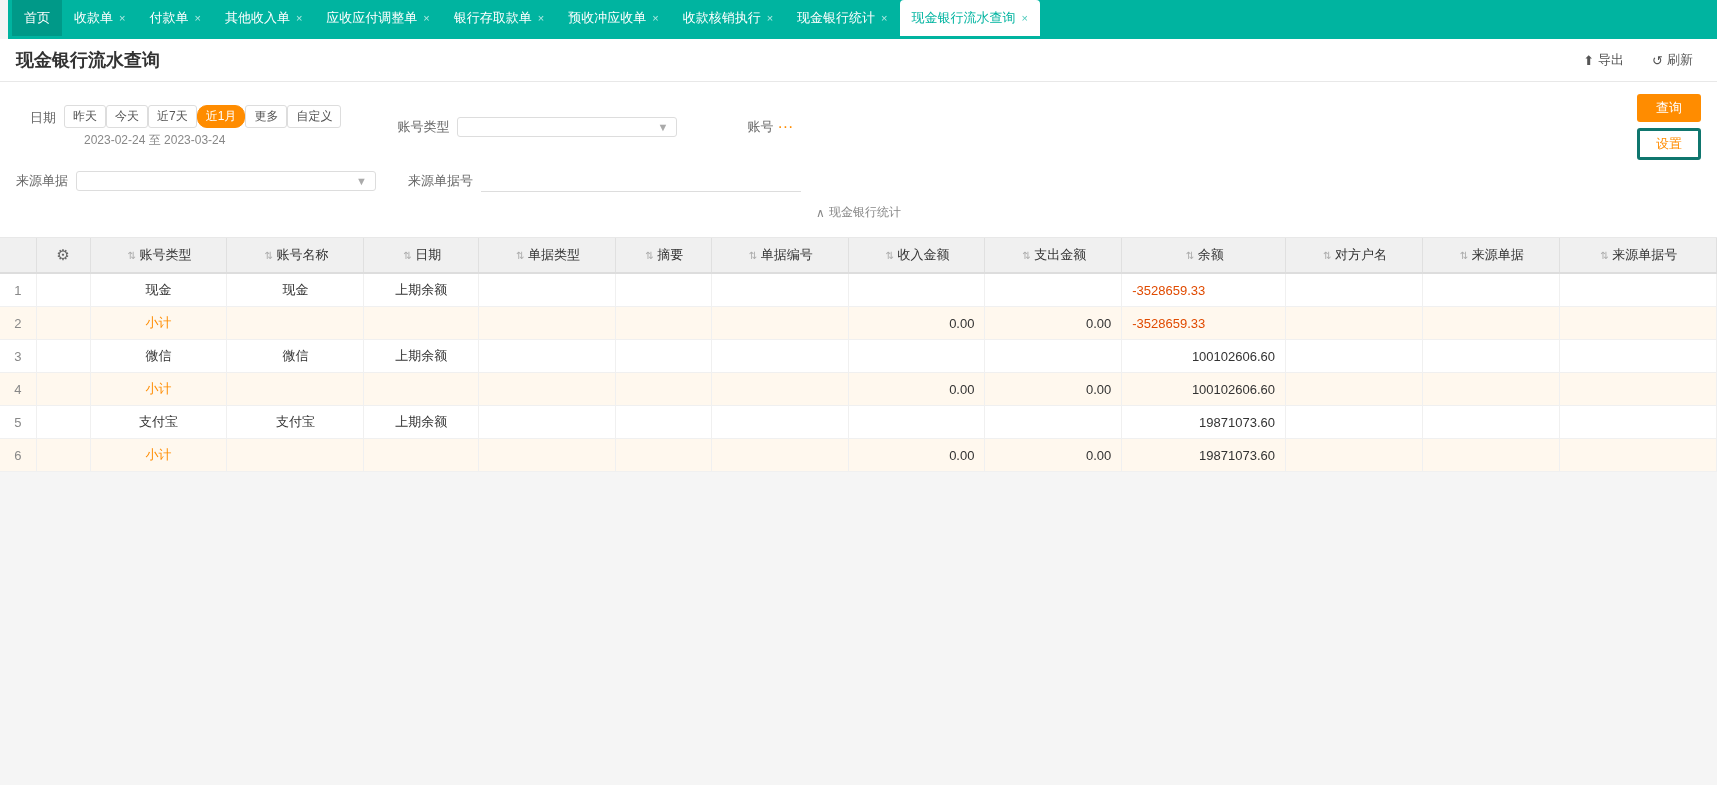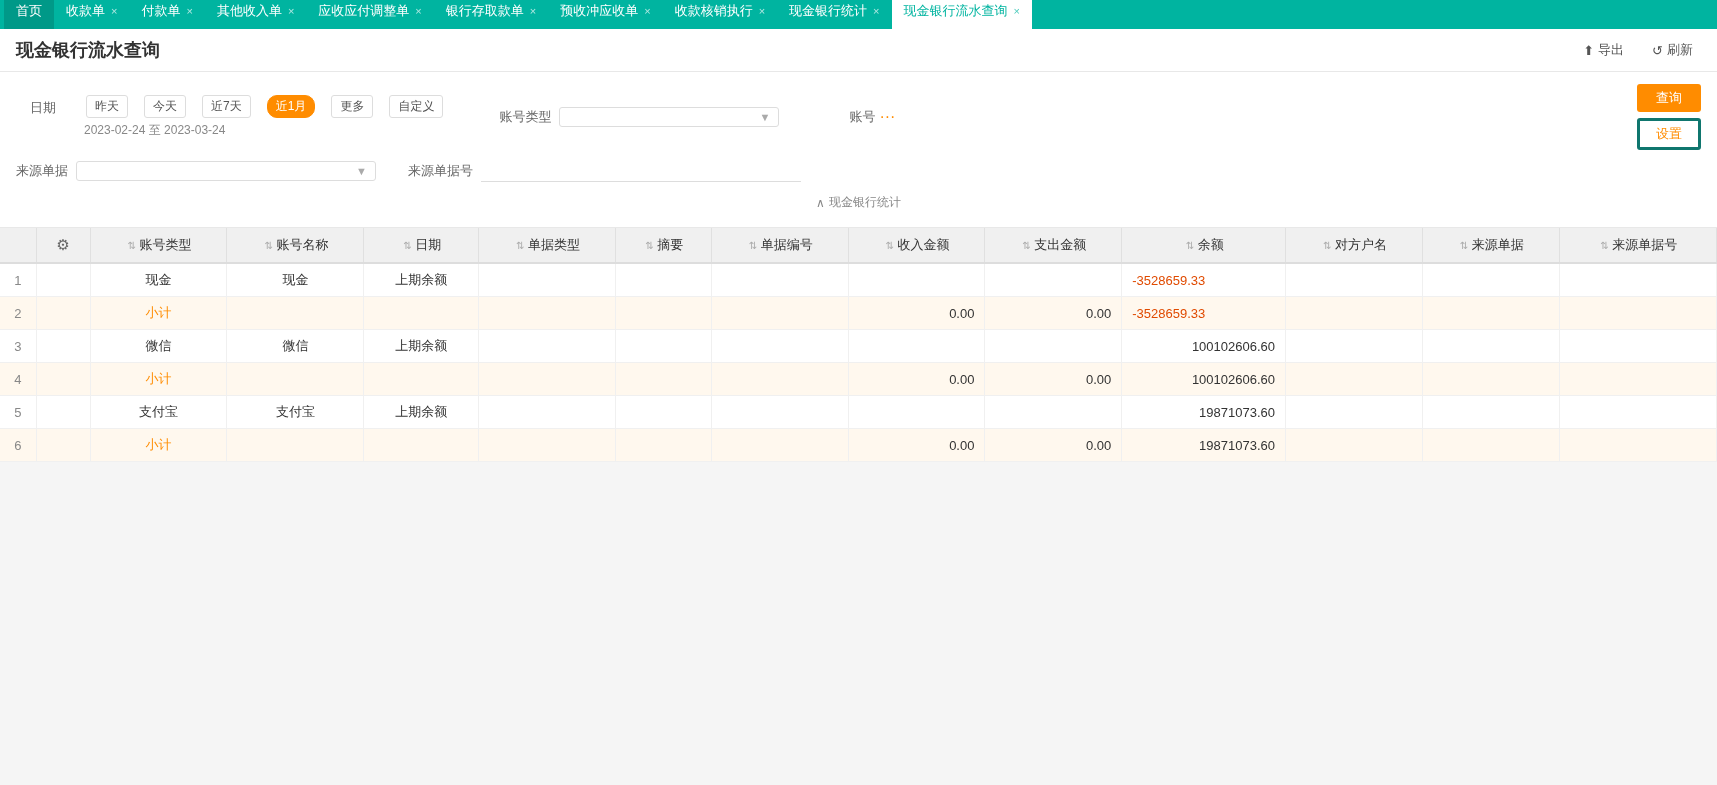--- a/index.html
+++ b/index.html
@@ -1,25 +1,26 @@
 <!DOCTYPE html>
 <html><head>
   <meta charset="utf-8">
   <style>
     * { box-sizing: border-box; margin: 0; padding: 0; }
     body { font-family: "Microsoft YaHei", "PingFang SC", Arial, sans-serif; font-size: 13px; background: #f5f5f5; color: #333; }
 
     
     .top-nav {
       display: flex;
-      align-items: flex-end;
+      align-items: flex-start;
       background: #00b4a0;
-      height: 29px;
+      height: 39px;
       padding: 0 4px;
       overflow: hidden;
+      margin-left: 8px;
     }
     .nav-item {
       display: flex;
       align-items: center;
       padding: 0 12px;
       height: 36px;
       color: #fff;
       cursor: pointer;
       white-space: nowrap;
       font-size: 13px;
@@ -75,23 +76,22 @@
     }
     .filter-label {
       color: #666;
       white-space: nowrap;
       min-width: 40px;
       text-align: right;
     }
     .date-options {
       display: flex;
       align-items: center;
-      gap: 16px;
+      gap: 0;
       flex-wrap: wrap;
-      margin-left: 22px;
     }
     .date-btn {
       padding: 2px 8px;
       border: 1px solid #ddd;
       border-radius: 3px;
       cursor: pointer;
       color: #555;
       background: #fff;
       font-size: 12px;
     }

